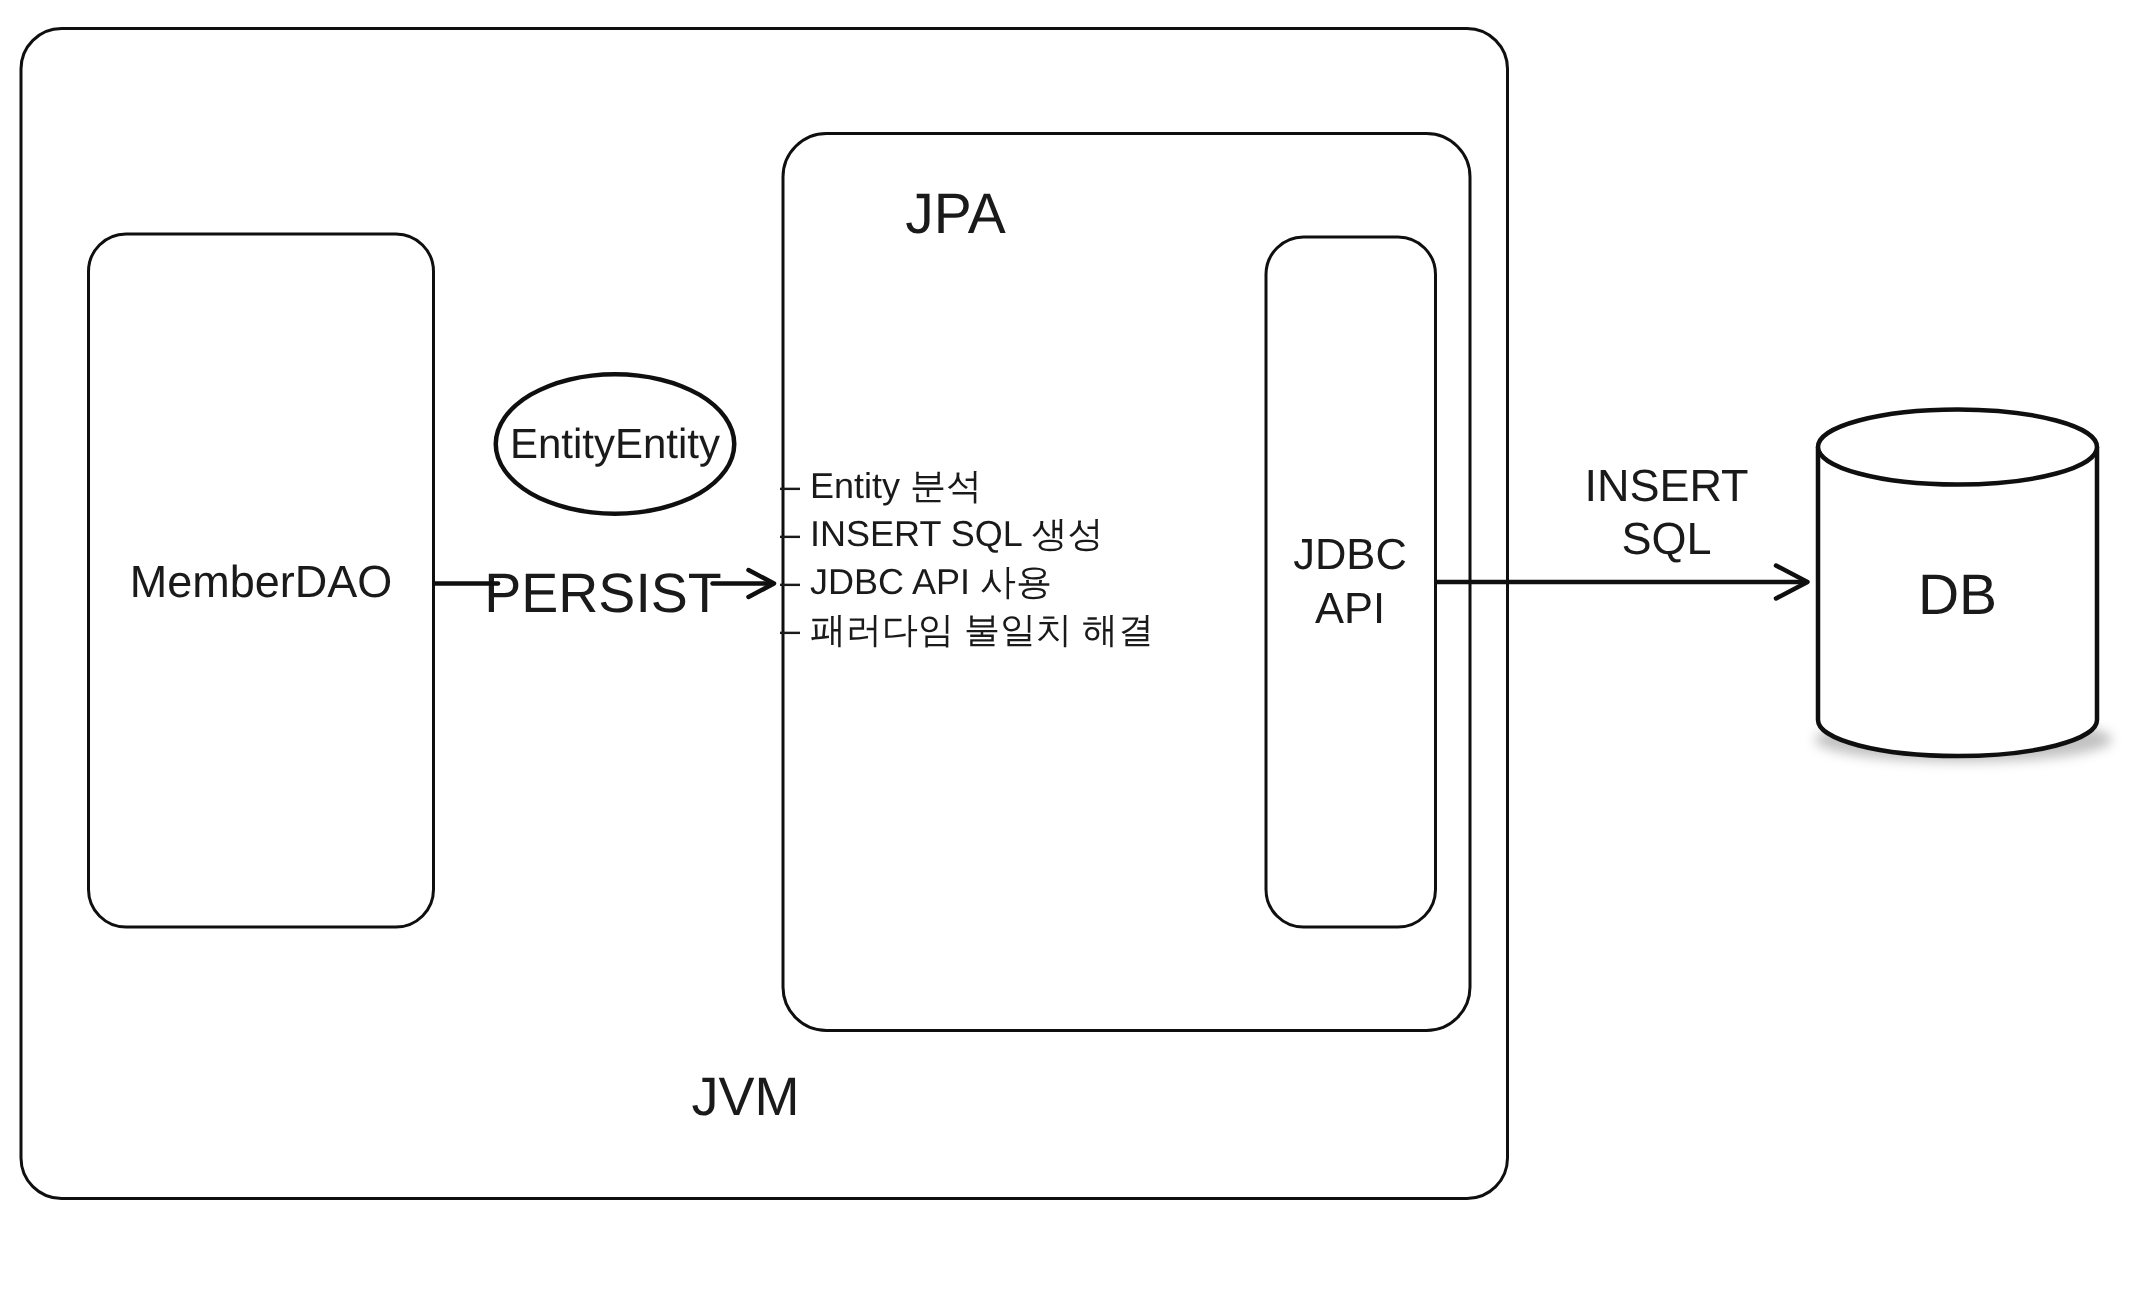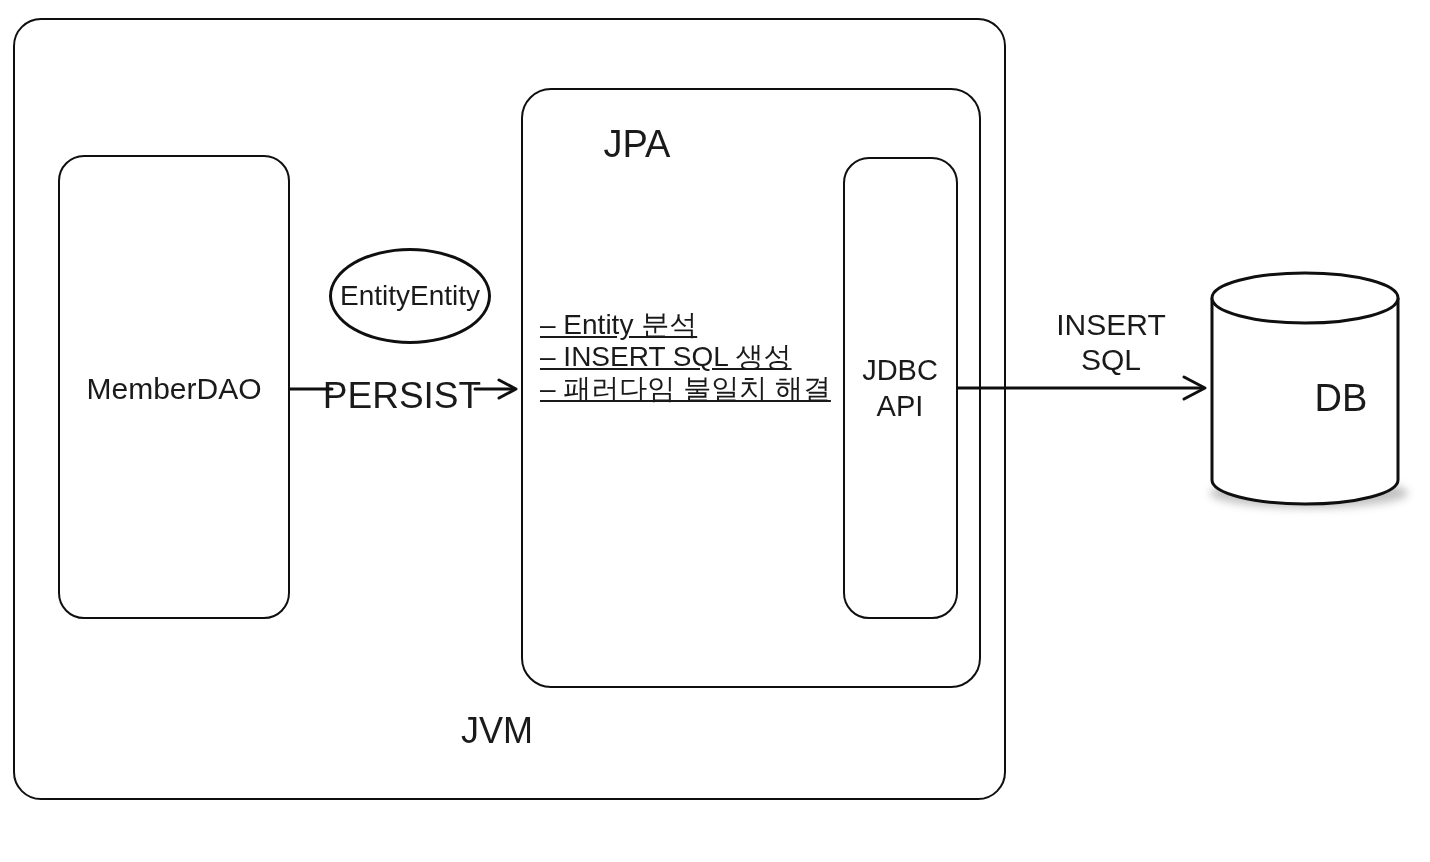--- a/index.html
+++ b/index.html
@@ -20,32 +20,32 @@
   .center-label {
     position:absolute; transform:translate(-50%,-50%);
     white-space:nowrap; text-align:center;
   }
   .memberdao-label { left:174px; top:389px; font-size:30px;text-align:center; }
   .persist-label   { left:402px; top:396px; font-size:37px; }
   .jpa-title       { left:637px; top:144px; font-size:38px; font-weight:400; }
   .jdbc-label      { left:900px; top:388px; font-size:29px; line-height:36px; }
   .jvm-label       { left:497px; top:731px; font-size:36px; }
   .insert-sql-label{ left:1111px; top:342px; font-size:30px; line-height:35px; }
-  .db-label        { left:1305px; top:398px; font-size:38px;margin-left:36px; }
+  .db-label        { left:1305px; top:398px; font-size:38px; }
 
   .entity-ellipse {
     position:absolute; left:329px; top:248px; width:162px; height:96px;
     border:3px solid #0f0f0f; border-radius:50%; box-sizing:border-box;
     display:flex; flex-direction:row; align-items:center; justify-content:center;
     font-size:28px; line-height:30px; background:#ffffff;
   }
 
   .bullets {
-    position:absolute; left:540px; top:309px;
-    font-size:28px; line-height:32px; white-space:nowrap;text-decoration:underline;
+    position:absolute; left:520px; top:309px;
+    font-size:24px; line-height:32px; white-space:nowrap;
   }
 
   .overlay-svg { position:absolute; left:0; top:0; width:1430px; height:862px; }
 </style>
 </head>
 <body>
 
 <div class="canvas">
 
   <div class="box jvm-box"></div>
@@ -53,20 +53,21 @@
 
   <div class="box memberdao-box"></div>
   <div class="center-label memberdao-label">MemberDAO</div>
 
   <div class="box jpa-box"></div>
   <div class="center-label jpa-title">JPA</div>
 
   <div class="bullets">
     <div>– Entity 분석</div>
     <div>– INSERT SQL 생성</div>
+    <div>– JDBC API 사용</div>
     <div>– 패러다임 불일치 해결</div>
   </div>
 
   <div class="box jdbc-box"></div>
   <div class="center-label jdbc-label">
     <div>JDBC</div>
     <div>API</div>
   </div>
 
   <div class="entity-ellipse">

